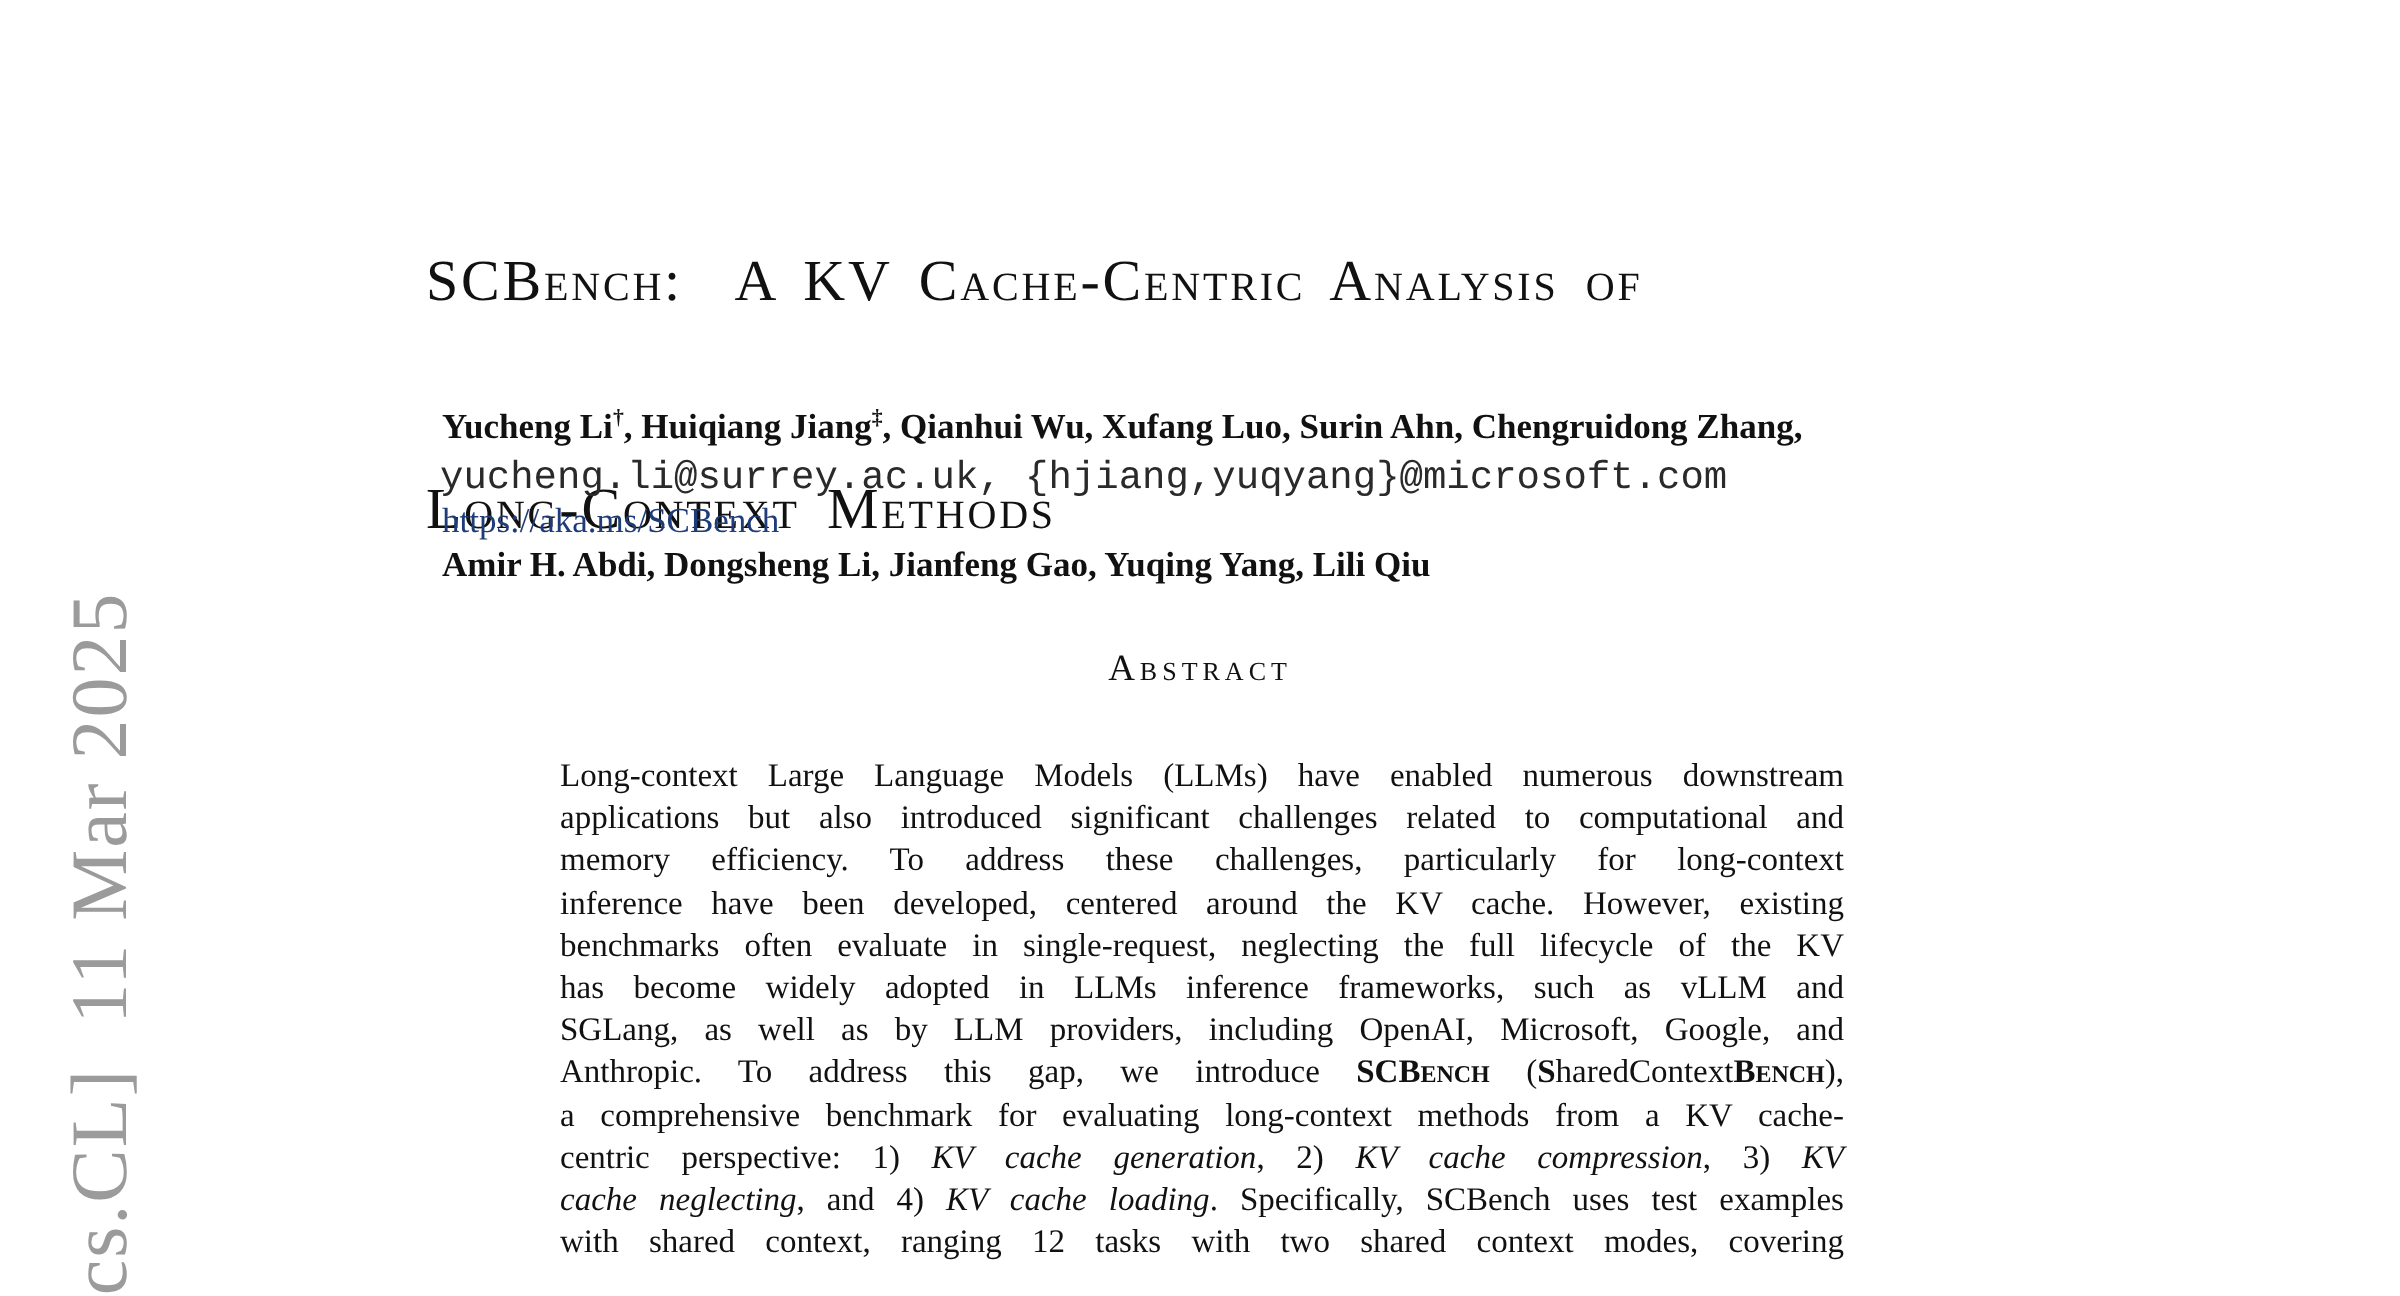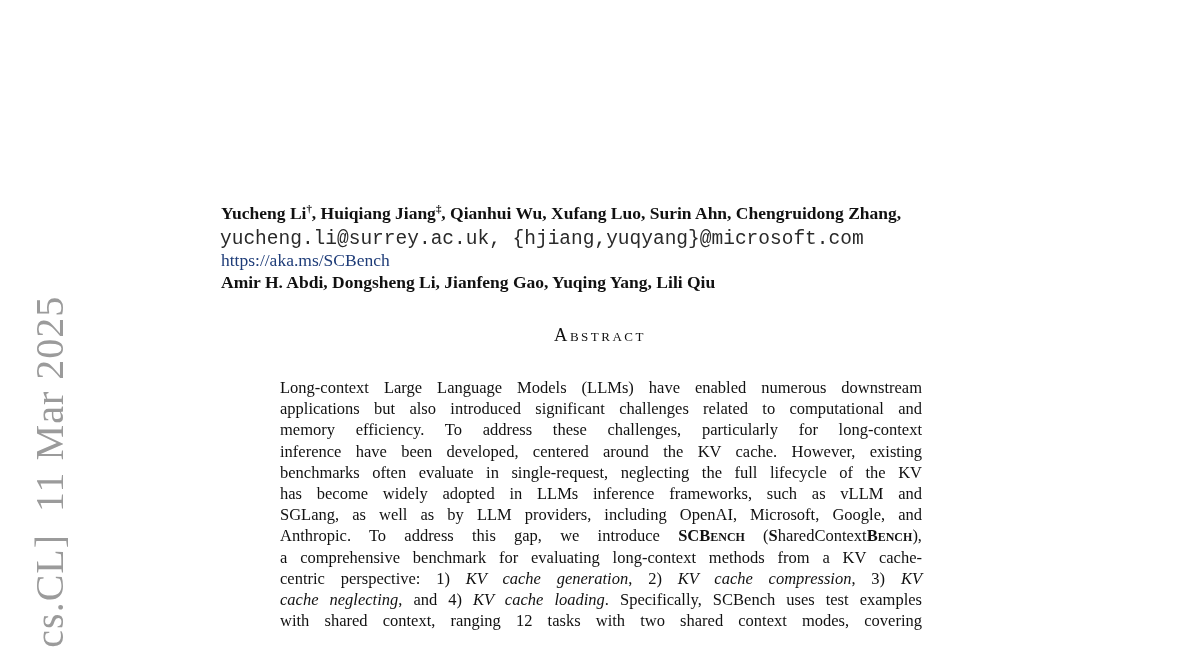--- a/index.html
+++ b/index.html
@@ -79,20 +79,24 @@
   .sc{font-variant:small-caps;}
   .sup{vertical-align:super;font-size:62%;line-height:0;}
 </style>
 </head>
 <body>
 
 <div class="page">
 
   <div class="watermark" style="color: rgb(155, 155, 155);">[cs.CL]  11 Mar 2025</div>
 
+  <div class="title">
+    <div>SCBench:  A KV Cache-Centric Analysis of</div>
+    <div>Long-Context Methods</div>
+  </div>
 
   <div class="authors">
     <div><span class="b">Yucheng Li</span><span class="b sup">†</span><span class="b">, Huiqiang Jiang</span><span class="b sup">‡</span><span class="b">, Qianhui Wu, Xufang Luo, Surin Ahn, Chengruidong Zhang,</span></div>
     <div><span class="b">Amir H. Abdi, Dongsheng Li, Jianfeng Gao, Yuqing Yang, Lili Qiu</span></div>
   </div>
 
 
   <div class="email">yucheng.li@surrey.ac.uk, {hjiang,yuqyang}@microsoft.com</div>
 
   <a class="paper-link" href="#" style="color: rgb(30, 60, 120);">https://aka.ms/SCBench</a>

